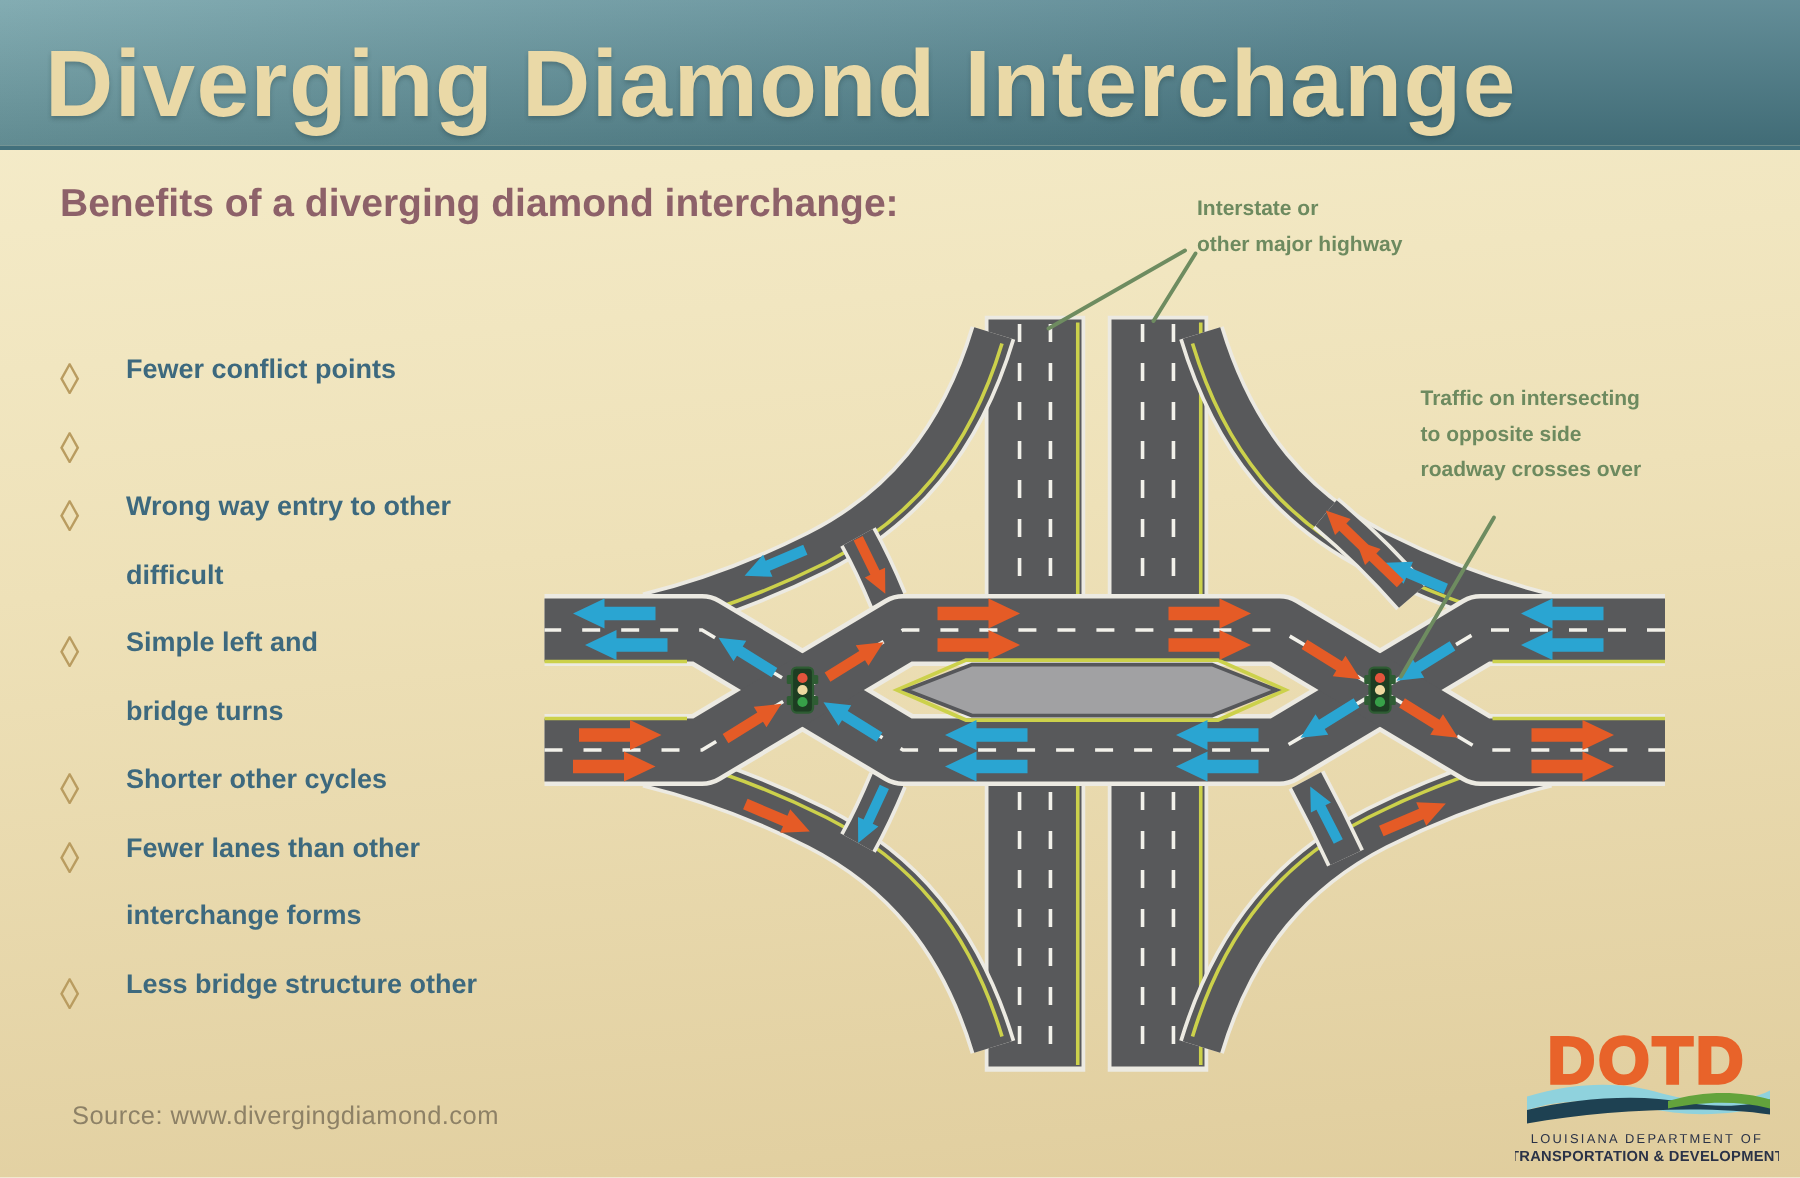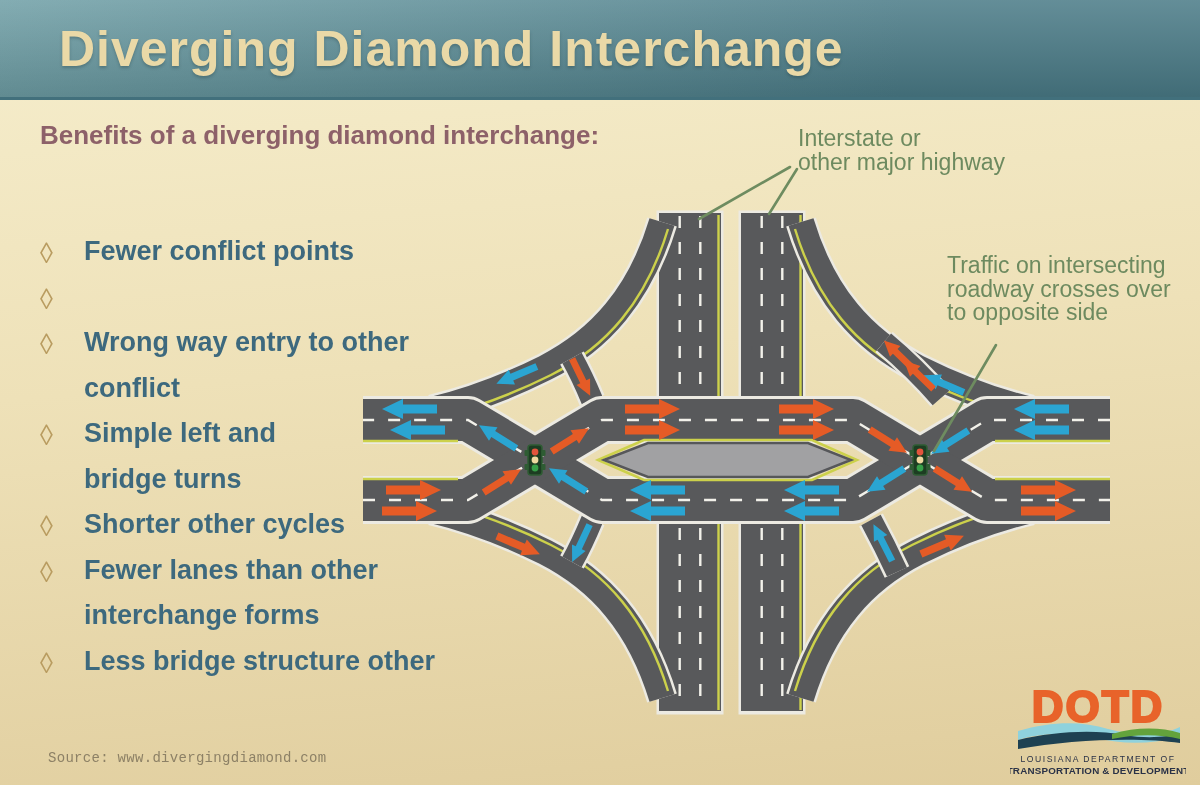--- a/index.html
+++ b/index.html
@@ -11,37 +11,37 @@
     --orange:#e55b26; --blue:#2aa5d2; --logo-orange:#e8632a; --logo-navy:#2a3247;
   }
   *{margin:0;padding:0;box-sizing:border-box}
   body{font-family:"Liberation Sans",sans-serif;}
   .page{position:relative;width:1200px;height:785px;overflow:hidden;
         background:linear-gradient(175deg,var(--bg1) 0%,var(--bg2) 45%,var(--bg3) 100%);}
   .titlebar{position:absolute;left:0;top:0;width:1200px;height:100px;
         background:linear-gradient(180deg,rgba(255,255,255,.14),rgba(0,0,0,.12)),
                    linear-gradient(95deg,var(--header1),var(--header2) 75%);
         border-bottom:3px solid #42707c;}
-  .titlebar h1{font-size:50px;font-weight:bold;color:var(--title-text);
+  .titlebar h1{font-size:63px;font-weight:bold;color:var(--title-text);
         padding:20px 0 0 30px;letter-spacing:1px;
-        text-shadow:0 2px 3px rgba(30,55,60,.3);margin-left:29px;}
+        text-shadow:0 2px 3px rgba(30,55,60,.3);}
   .diagram-svg{position:absolute;left:0;top:0;width:1200px;height:785px;}
   .benefits-heading{position:absolute;left:40px;top:118px;width:560px;
         font-size:26px;font-weight:bold;line-height:1.38;color:var(--heading);}
   .bullets{position:absolute;left:40px;top:236px;width:470px;}
   .bullet-row{display:flex;height:45.5px;align-items:flex-start;}
   .bullet-cell{width:44px;flex:none;font-size:26px;color:var(--diamond);
         transform:scaleY(1.12);transform-origin:top;}
-  .bullet-text{font-size:27px;font-weight:bold;color:var(--bullet);white-space:nowrap;}
-  .dlabel{position:absolute;font-size:23px;font-weight:normal;line-height:23.5px;
+  .bullet-text{font-size:18px;font-weight:bold;color:var(--bullet);white-space:nowrap;}
+  .dlabel{position:absolute;font-size:14px;font-weight:bold;line-height:23.5px;
         color:var(--label);}
   .dlabel-highway{left:798px;top:127px;}
   .dlabel-cross{left:947px;top:254px;}
-  .source-line{position:absolute;left:48px;top:750px;font-size:14px;
-        color:var(--source);letter-spacing:.3px;font-family:Liberation Mono, monospace;}
+  .source-line{position:absolute;left:48px;top:734px;font-size:17px;
+        color:var(--source);letter-spacing:.3px;}
   .logo{position:absolute;right:14px;bottom:6px;width:176px;height:94px;}
   
   .r-under{fill:none;stroke:var(--edge);stroke-linejoin:round;}
   .r-road{fill:none;stroke:var(--road);stroke-linejoin:round;}
   .r-yellow{fill:none;stroke:var(--yellow);stroke-width:2.4px;}
   .r-dash{fill:none;stroke:#f2f1ea;stroke-width:2.4px;stroke-dasharray:12 14;}
   .arr-o{fill:var(--orange);} .arr-b{fill:var(--blue);}
   .pline{stroke:#6e8c60;stroke-width:2.6px;stroke-linecap:round;}
 </style>
 </head>
@@ -185,21 +185,21 @@
       </div>
       <div class="bullet-row">
         <span class="bullet-cell">◊</span>
       </div>
       <div class="bullet-row">
         <span class="bullet-cell">◊</span>
         <span class="bullet-text">Wrong way entry to other</span>
       </div>
       <div class="bullet-row">
         <span class="bullet-cell"></span>
-        <span class="bullet-text">conflict</span>
+        <span class="bullet-text">difficult</span>
       </div>
       <div class="bullet-row">
         <span class="bullet-cell">◊</span>
         <span class="bullet-text">Simple left and</span>
       </div>
       <div class="bullet-row">
         <span class="bullet-cell"></span>
         <span class="bullet-text">bridge turns</span>
       </div>
       <div class="bullet-row">
@@ -219,22 +219,22 @@
         <span class="bullet-text">Less bridge structure other</span>
       </div>
     </div>
 
   <div class="dlabel dlabel-highway">
     <div>Interstate or</div>
     <div>other major highway</div>
   </div>
   <div class="dlabel dlabel-cross">
     <div>Traffic on intersecting</div>
+    <div>to opposite side</div>
     <div>roadway crosses over</div>
-    <div>to opposite side</div>
   </div>
 
   <div class="source-line">Source: www.divergingdiamond.com</div>
 
   <svg class="logo" viewBox="0 0 176 94">
     <text x="88" y="37" text-anchor="middle" font-size="44" font-weight="bold" fill="var(--logo-orange)" stroke="var(--logo-orange)" stroke-width="2.2" letter-spacing="2" style="font-family:'Liberation Sans',sans-serif;paint-order:stroke;">DOTD</text>
     <g>
       <path d="M8,46 C42,36 72,36 98,44 C128,52 154,50 170,42 L170,52 C142,59 114,60 86,53 C54,46 26,49 8,55 Z" fill="#8fd2dd"></path>
       <path d="M8,55 C42,47 82,44 114,50 C138,54 158,52 170,48 L170,58 C132,52 62,54 8,64 Z" fill="#1e4152"></path>
       <path d="M102,49 C126,42 150,42 170,48 L170,54 C146,48 122,50 102,54 Z" fill="#63a33c"></path>

